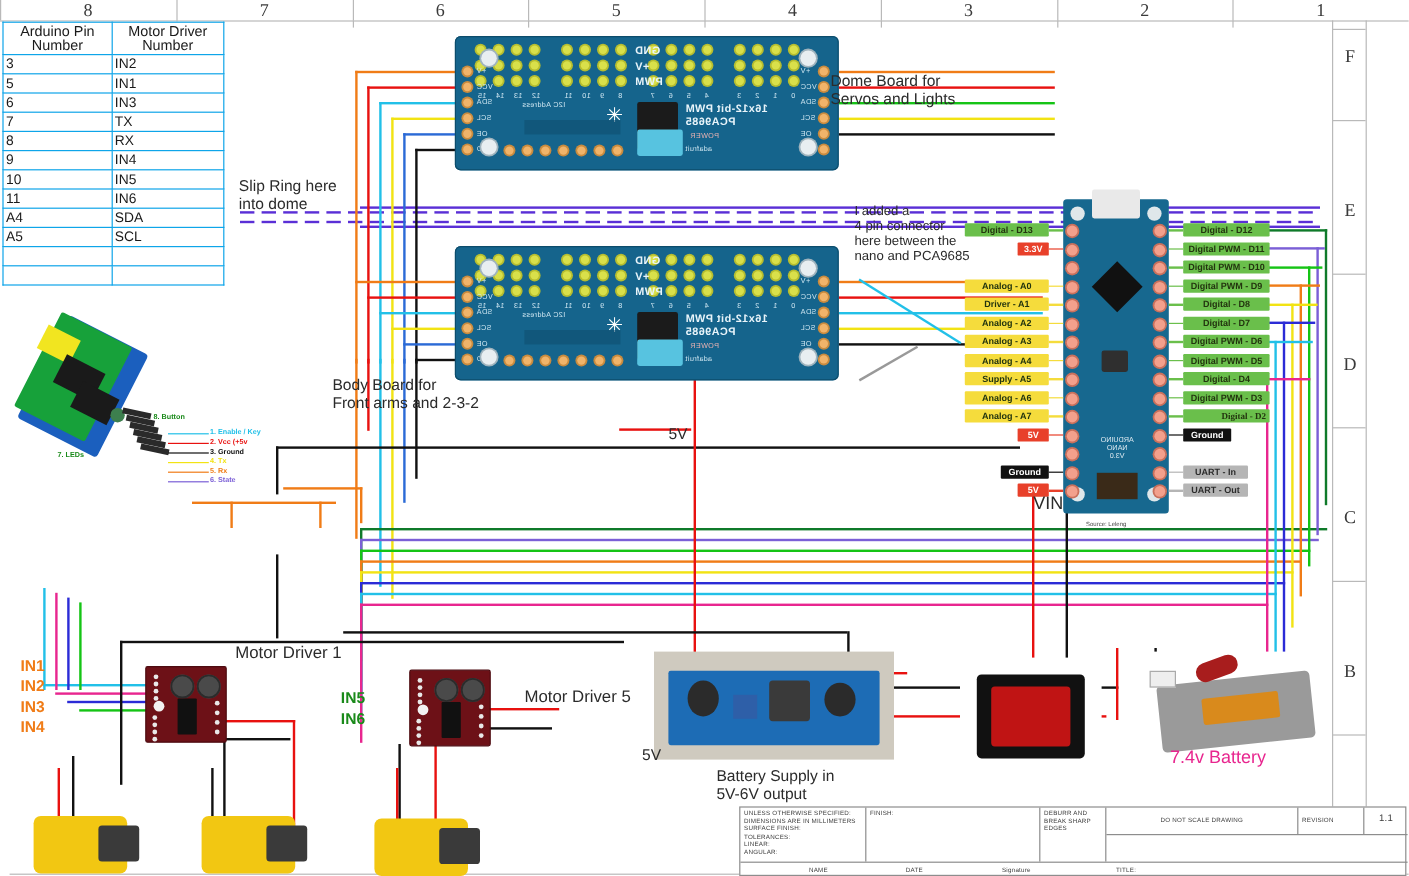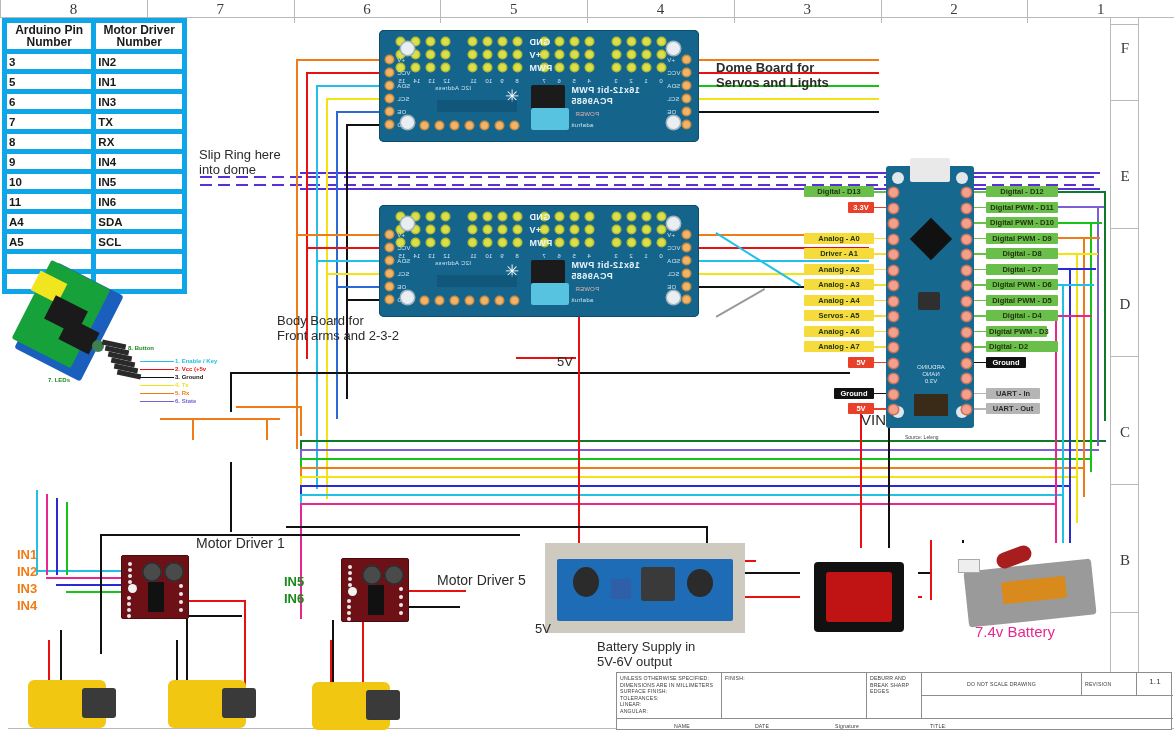--- a/index.html
+++ b/index.html
@@ -6,22 +6,22 @@
   body{width:1174px;height:730px;overflow:hidden;
        font-family:"Liberation Sans",sans-serif;color:#231f20;}
   #sheet{position:relative;width:1174px;height:730px;background:#fff;}
   
   .frameline{position:absolute;background:#b9b9b9;}
   .colnum,.rowltr{position:absolute;font-size:15px;color:#3a3a3a;
       text-align:center;font-family:"Liberation Serif",serif;}
   
   #pintable{position:absolute;left:2px;top:18px;width:185px;
       border-collapse:collapse;font-size:11.5px;background:#fff;}
-  #pintable td,#pintable th{border:5px solid #0ea5e9;
-      padding:0px 2px;height:15px;font-weight:bold;color:#1a1a1a;}
+  #pintable td,#pintable th{border:1px solid #0ea5e9;
+      padding:0px 2px;height:15px;font-weight:normal;color:#1a1a1a;}
   #pintable th{font-size:12px;line-height:12px;padding:1px 2px;}
   
   .w{position:absolute;}
   
   .note{position:absolute;font-size:13px;line-height:15px;color:#2b2b2b;
         white-space:pre-line;}
   .note.sm{font-size:11px;line-height:12.5px;}
   .inlbl{position:absolute;font-size:13px;font-weight:bold;line-height:17px;}
   .orangelbl{color:#f07c17;}
   .greenlbl{color:#1a8a1a;}
@@ -675,21 +675,21 @@
       <div class="ptag yel" style="left:804px;top:232.5px;width:70px;text-align:center;">Analog  -  A0</div>
       <div class="leadline" style="left:874px;top:237.5px;width:12px;background:#f5dc3c;"></div>
       <div class="ptag yel" style="left:804px;top:248px;width:70px;text-align:center;">Driver  -  A1</div>
       <div class="leadline" style="left:874px;top:253px;width:12px;background:#f5dc3c;"></div>
       <div class="ptag yel" style="left:804px;top:263.5px;width:70px;text-align:center;">Analog  -  A2</div>
       <div class="leadline" style="left:874px;top:268.5px;width:12px;background:#f5dc3c;"></div>
       <div class="ptag yel" style="left:804px;top:279px;width:70px;text-align:center;">Analog  -  A3</div>
       <div class="leadline" style="left:874px;top:284px;width:12px;background:#f5dc3c;"></div>
       <div class="ptag yel" style="left:804px;top:294.5px;width:70px;text-align:center;">Analog  -  A4</div>
       <div class="leadline" style="left:874px;top:299.5px;width:12px;background:#f5dc3c;"></div>
-      <div class="ptag yel" style="left:804px;top:310px;width:70px;text-align:center;">Servos  -  A5</div>
+      <div class="ptag yel" style="left:804px;top:310px;width:70px;text-align:center;">Supply  -  A5</div>
       <div class="leadline" style="left:874px;top:315px;width:12px;background:#f5dc3c;"></div>
       <div class="ptag yel" style="left:804px;top:325.5px;width:70px;text-align:center;">Analog  -  A6</div>
       <div class="leadline" style="left:874px;top:330.5px;width:12px;background:#f5dc3c;"></div>
       <div class="ptag yel" style="left:804px;top:341px;width:70px;text-align:center;">Analog  -  A7</div>
       <div class="leadline" style="left:874px;top:346px;width:12px;background:#f5dc3c;"></div>
       <div class="ptag red" style="left:848px;top:356.5px;width:26px;text-align:center;">5V</div>
       <div class="leadline" style="left:874px;top:361.5px;width:12px;background:#e8402a;"></div>
       <div class="ptag blk" style="left:834px;top:387.5px;width:40px;text-align:center;">Ground</div>
       <div class="leadline" style="left:874px;top:392.5px;width:12px;background:#111;"></div>
       <div class="ptag red" style="left:848px;top:403px;width:26px;text-align:center;">5V</div>
@@ -705,23 +705,23 @@
       <div class="ptag grn" style="left:986px;top:248px;width:72px;text-align:center;">Digital  -  D8</div>
       <div class="leadline" style="left:974px;top:253px;width:12px;background:#6abf4b;"></div>
       <div class="ptag grn" style="left:986px;top:263.5px;width:72px;text-align:center;">Digital  -  D7</div>
       <div class="leadline" style="left:974px;top:268.5px;width:12px;background:#6abf4b;"></div>
       <div class="ptag grn" style="left:986px;top:279px;width:72px;text-align:center;">Digital PWM  -  D6</div>
       <div class="leadline" style="left:974px;top:284px;width:12px;background:#6abf4b;"></div>
       <div class="ptag grn" style="left:986px;top:294.5px;width:72px;text-align:center;">Digital PWM  -  D5</div>
       <div class="leadline" style="left:974px;top:299.5px;width:12px;background:#6abf4b;"></div>
       <div class="ptag grn" style="left:986px;top:310px;width:72px;text-align:center;">Digital  -  D4</div>
       <div class="leadline" style="left:974px;top:315px;width:12px;background:#6abf4b;"></div>
-      <div class="ptag grn" style="left:986px;top:325.5px;width:61px;text-align:center;">Digital PWM  -  D3</div>
+      <div class="ptag grn" style="left:986px;top:325.5px;width:72px;text-align:center;">Digital PWM  -  D3</div>
       <div class="leadline" style="left:974px;top:330.5px;width:12px;background:#6abf4b;"></div>
-      <div class="ptag grn" style="left:986px;top:341px;width:72px;text-align:left;">Digital  -  D2</div>
+      <div class="ptag grn" style="left:986px;top:341px;width:72px;text-align:right;font-family:Liberation Serif, serif;">Digital  -  D2</div>
       <div class="leadline" style="left:974px;top:346px;width:12px;background:#6abf4b;"></div>
       <div class="ptag blk" style="left:986px;top:356.5px;width:40px;text-align:center;">Ground</div>
       <div class="leadline" style="left:974px;top:361.5px;width:12px;background:#111;"></div>
       <div class="ptag gry" style="left:986px;top:387.5px;width:54px;text-align:center;">UART - In</div>
       <div class="leadline" style="left:974px;top:392.5px;width:12px;background:#b5b5b5;"></div>
       <div class="ptag gry" style="left:986px;top:403px;width:54px;text-align:center;">UART - Out</div>
       <div class="leadline" style="left:974px;top:408px;width:12px;background:#b5b5b5;"></div>
     </div>
   <div class="note" style="left:905px;top:430px;font-size:5px;color:#444;">Source: Leleng</div>
 
@@ -812,26 +812,30 @@
     </div>
   <div id="motors">
       <div style="position:absolute;left:28px;top:680px;width:78px;height:48px;background:#f2c712;border-radius:6px;"></div>
       <div style="position:absolute;left:82px;top:688px;width:34px;height:30px;background:#3a3a3a;border-radius:3px;"></div>
       <div style="position:absolute;left:168px;top:680px;width:78px;height:48px;background:#f2c712;border-radius:6px;"></div>
       <div style="position:absolute;left:222px;top:688px;width:34px;height:30px;background:#3a3a3a;border-radius:3px;"></div>
       <div style="position:absolute;left:312px;top:682px;width:78px;height:48px;background:#f2c712;border-radius:6px;"></div>
       <div style="position:absolute;left:366px;top:690px;width:34px;height:30px;background:#3a3a3a;border-radius:3px;"></div>
     </div>
 
-  <div class="note" style="left:716px;top:60px;font-weight:bold;">Dome Board for
+  <div class="note" style="left:692px;top:60px;">Dome Board for
 Servos and Lights</div>
   <div class="note" style="left:277px;top:313px;">Body Board for
 Front arms and 2-3-2</div>
   <div class="note" style="left:199px;top:147px;">Slip Ring here
 into dome</div>
+  <div class="note sm" style="left:712px;top:170px;">I added a
+4 pin connector
+here between the
+nano and PCA9685</div>
   <div class="note" style="left:597px;top:639px;">Battery Supply in
 5V-6V output</div>
   <div class="note" style="left:975px;top:624px;color:#e8268f;font-size:15px;">7.4v Battery</div>
   <div class="note" style="left:196px;top:536px;font-size:14px;">Motor Driver 1</div>
   <div class="note" style="left:437px;top:573px;font-size:14px;">Motor Driver 5</div>
   <div class="note" style="left:861px;top:412px;font-size:15px;">VIN</div>
   <div class="note" style="left:557px;top:354px;">5V</div>
   <div class="note" style="left:535px;top:621px;">5V</div>
 
   <div class="inlbl orangelbl" style="left:17px;top:546px;">

